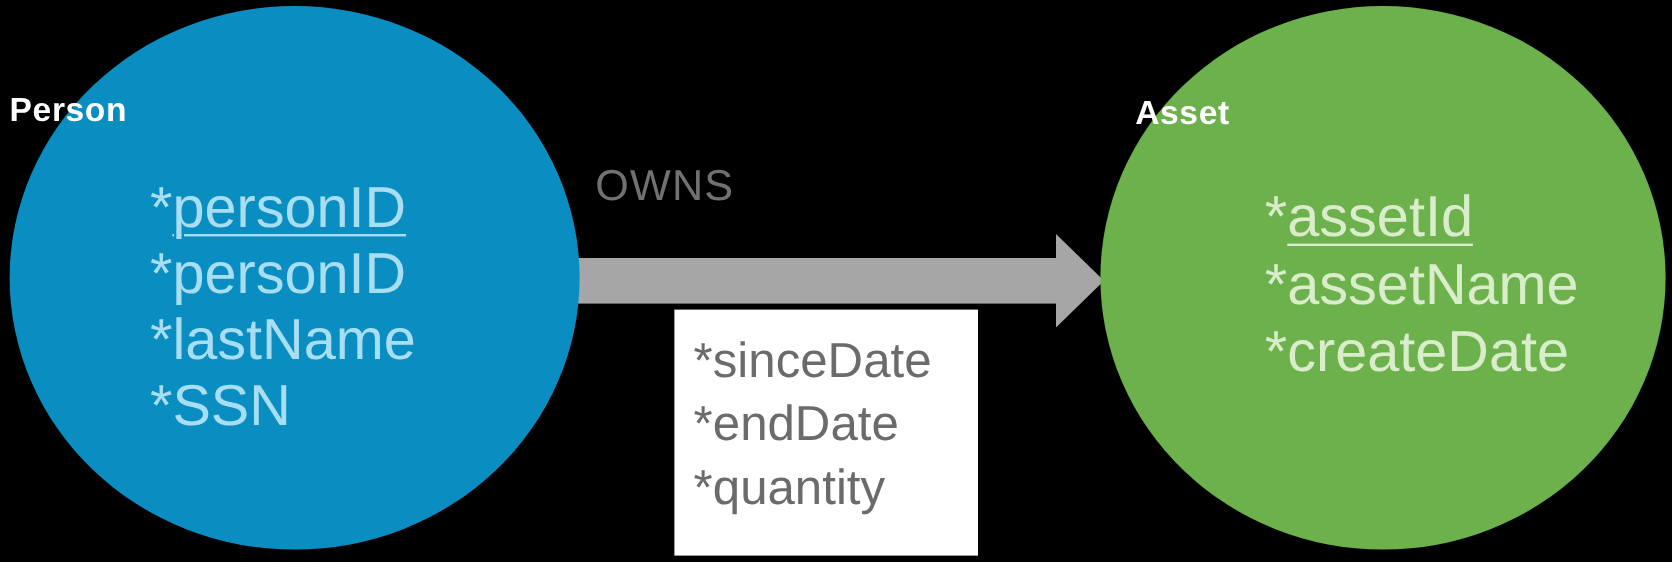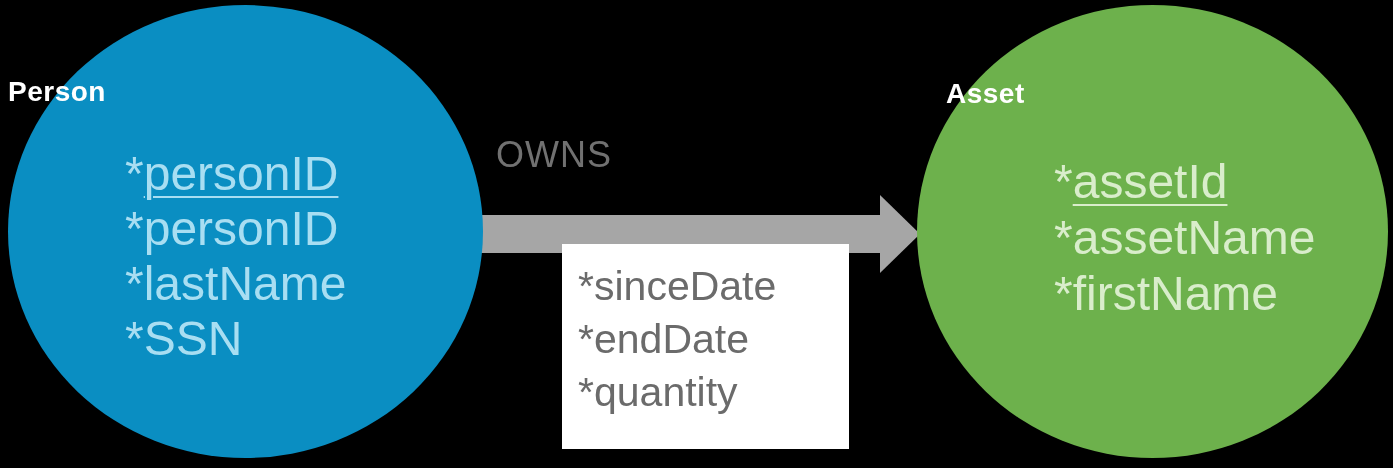--- a/index.html
+++ b/index.html
@@ -98,22 +98,22 @@
     border-top: 39px solid transparent;
     border-bottom: 39px solid transparent;
     border-left: 40px solid #A6A6A6;
   }
 
   
   .rel-box {
     position: absolute;
     z-index: 2;
     left: 562px;
-    top: 244px;
-    width: 287px;
+    top: 258px;
+    width: 253px;
     height: 205px;
     background: #FFFFFF;
     box-sizing: border-box;
     padding: 16px 0 0 16px;
     font-size: 41px;
     line-height: 53px;
     color: #6B6B6B;
     white-space: nowrap;
   }
 </style>
@@ -140,16 +140,16 @@
     <div class="prop"><span class="star">*</span><span class="pname">sinceDate</span></div>
     <div class="prop"><span class="star">*</span><span class="pname">endDate</span></div>
     <div class="prop"><span class="star">*</span><span class="pname">quantity</span></div>
   </div>
 
   <div class="node-circle node-asset-circle"></div>
   <div class="node-title node-asset-title">Asset</div>
   <div class="node-props node-asset-props">
     <div class="prop"><span class="star">*</span><span class="pname underlined">assetId</span></div>
     <div class="prop"><span class="star">*</span><span class="pname">assetName</span></div>
-    <div class="prop"><span class="star">*</span><span class="pname">firstName</span></div>
+    <div class="prop"><span class="star">*</span><span class="pname">createDate</span></div>
   </div>
 
 </div>
 
 </body></html>

